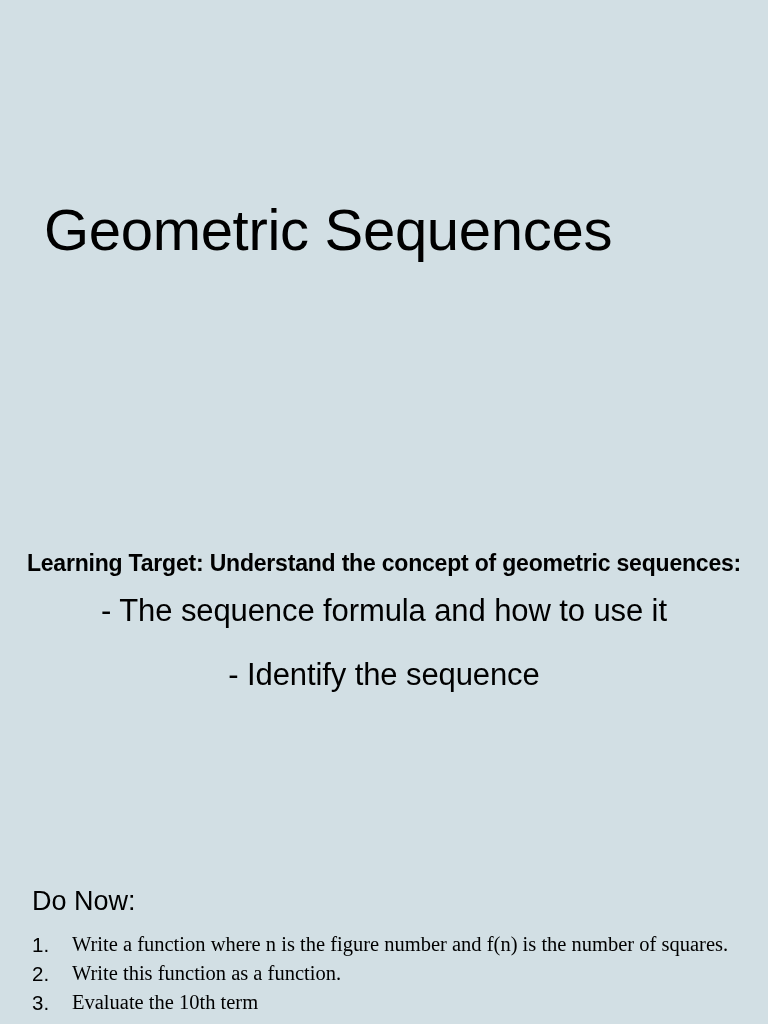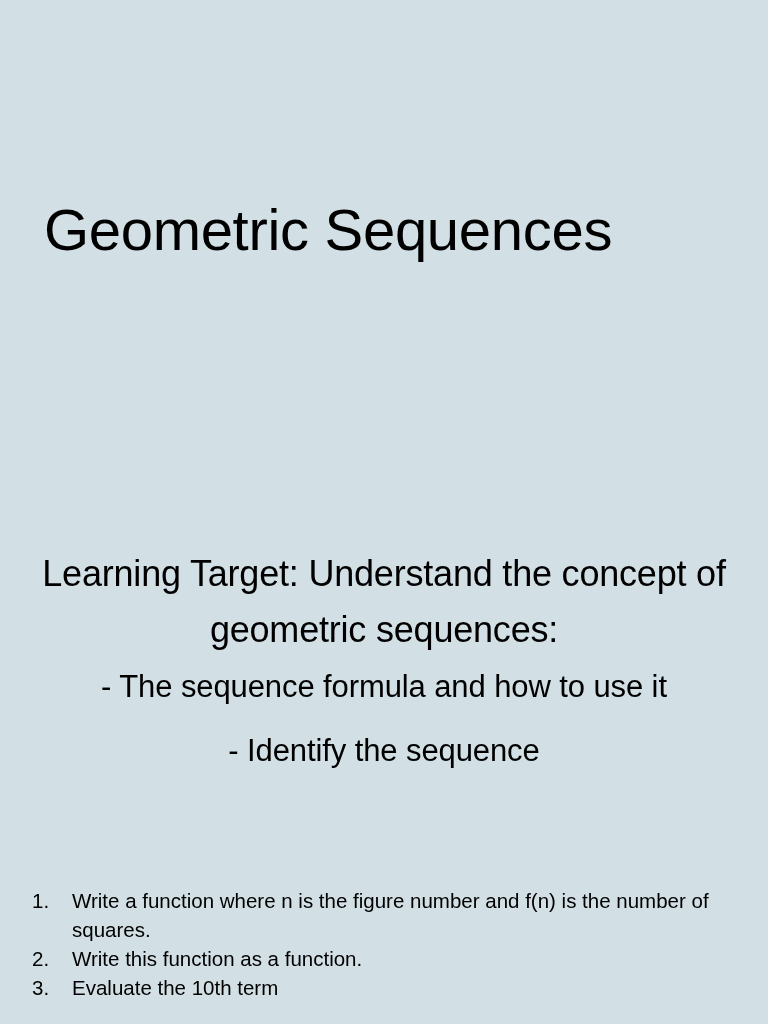--- a/index.html
+++ b/index.html
@@ -41,22 +41,22 @@
 
   
   .learning-target {
     position: absolute;
     left: 26px;
     top: 546px;
     width: 716px;
     text-align: center;
   }
   .lt-heading {
-    font-size: 36px;
-    font-weight: normal;
+    font-size: 23px;
+    font-weight: bold;
     line-height: 1.55;
     letter-spacing: -0.2px;
   }
   .lt-sub {
     font-size: 31px;
     font-weight: normal;
     line-height: 1.87;
     letter-spacing: -0.1px;
     white-space: nowrap;
   }
@@ -93,36 +93,38 @@
     position: absolute;
     left: 0;
     top: 0;
     width: 30px;
     text-align: left;
     font-size: 20.5px;
     line-height: 29px;
   }
   .do-now-text {
     display: block;
+    font-family: Liberation Serif, serif;
   }
 </style>
 </head>
 <body>
 
 <div class="slide">
 
   <h1 class="slide-title">Geometric Sequences</h1>
 
   <div class="learning-target">
     <div class="lt-heading">Learning Target: Understand the concept of geometric sequences:</div>
     <div class="lt-sub">-  The sequence formula and how to use it</div>
     <div class="lt-sub first">-  Identify the sequence</div>
   </div>
 
   <div class="do-now">
+    <div class="do-now-heading">Do Now:</div>
     <ol class="do-now-list">
       <li class="do-now-item">
         <span class="do-now-marker">1.</span>
         <span class="do-now-text">Write a function where n is the figure number and f(n) is the number of squares.</span>
       </li>
       <li class="do-now-item">
         <span class="do-now-marker">2.</span>
         <span class="do-now-text">Write this function as a function.</span>
       </li>
       <li class="do-now-item">

